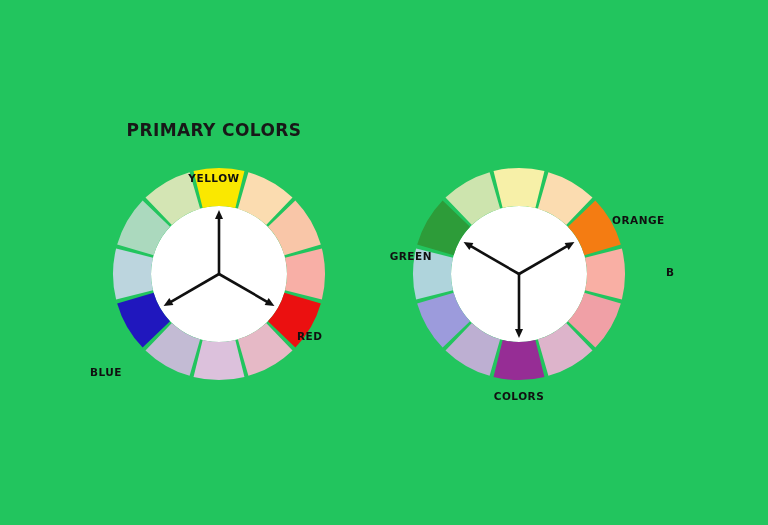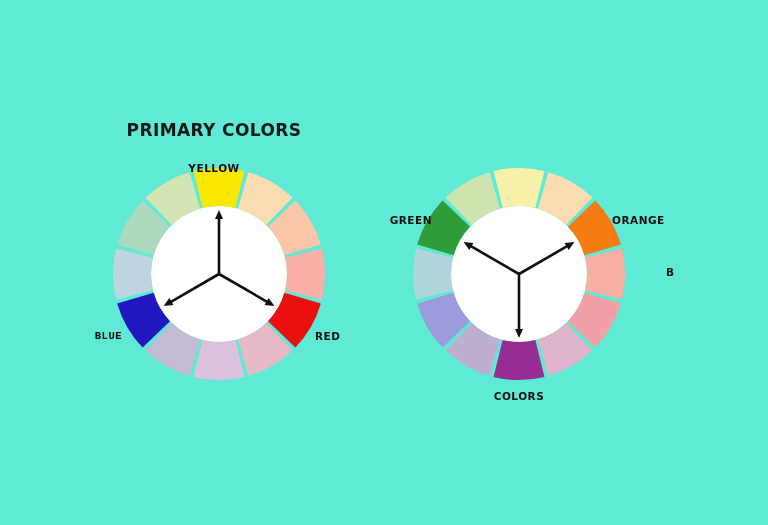--- a/index.html
+++ b/index.html
@@ -37,41 +37,41 @@
   .seg-label {
     position: absolute;
     font-family: "DejaVu Sans", sans-serif;
     font-weight: bold;
     font-size: 10.5px;
     letter-spacing: 0.5px;
     color: #101010;
     white-space: nowrap;
   }
   .seg-label.center-x { transform: translateX(-50%); }
-  .seg-label.right-anchor { transform: translateX(-100%); }
+  .seg-label.right-anchor { transform: translateX(-100%); margin-top: 36px; }
   svg.wheel-svg {
     position: absolute;
     top: 0;
     left: 0;
     width: 768px;
     height: 525px;
     overflow: visible;
   }
   .stray-letter {
     position: absolute;
     font-family: "DejaVu Sans", sans-serif;
     font-weight: bold;
     font-size: 10.5px;
     color: #101010;
   }
 </style>
 </head>
 <body>
 
-<div id="page" style="width: 768px; height: 525px; background: #5eead4;">
+<div id="page" style="width: 768px; height: 525px; background: #22c55e;">
   <div id="wheels-root">
       <div class="wheel-block">
         <svg class="wheel-svg" viewBox="0 0 768 525">
           <circle cx="219" cy="274" r="68" fill="#ffffff"></circle>
           <path d="M 193.53582749741003 171.10405295271178 A 106 106 0 0 1 244.46417250258997 171.10405295271178 L 235.33550688845395 207.99127925268303 A 68 68 0 0 0 202.66449311154605 207.99127925268303 Z" fill="#FAE800" stroke="none"></path>
           <path d="M 248.39535325005204 172.157409659295 A 106 106 0 0 1 292.5005937972362 197.621582161885 L 266.1513243227553 225.00252440573752 A 68 68 0 0 0 237.85739642456167 208.6670175172836 Z" fill="#FBDCB0" stroke="none"></path>
           <path d="M 295.378417838115 200.49940620276382 A 106 106 0 0 1 320.842590340705 244.60464674994796 L 284.3329824827164 255.14260357543833 A 68 68 0 0 0 267.9974755942625 226.84867567724473 Z" fill="#F9C6A8" stroke="none"></path>
           <path d="M 321.89594704728825 248.53582749741003 A 106 106 0 0 1 321.89594704728825 299.46417250259 L 285.00872074731694 290.33550688845395 A 68 68 0 0 0 285.00872074731694 257.66449311154605 Z" fill="#F8AFA6" stroke="none"></path>
           <path d="M 320.842590340705 303.39535325005204 A 106 106 0 0 1 295.378417838115 347.5005937972362 L 267.9974755942625 321.1513243227553 A 68 68 0 0 0 284.3329824827164 292.85739642456167 Z" fill="#EB1010" stroke="none"></path>
           <path d="M 292.5005937972362 350.378417838115 A 106 106 0 0 1 248.39535325005204 375.842590340705 L 237.85739642456167 339.3329824827164 A 68 68 0 0 0 266.1513243227553 322.9974755942625 Z" fill="#E6B9C6" stroke="none"></path>
@@ -88,23 +88,23 @@
           <g>
             <line x1="219" y1="274" x2="268.81378122568094" y2="302.76" stroke="#101010" stroke-width="2.6" stroke-linecap="butt"></line>
             <polygon points="274.42562584220406,306 264.6313972081441,304.96410161513774 268.6313972081441,298.03589838486226" fill="#101010"></polygon>
           </g>
           <g>
             <line x1="219" y1="274" x2="169.1862187743191" y2="302.76" stroke="#101010" stroke-width="2.6" stroke-linecap="butt"></line>
             <polygon points="163.57437415779592,306 169.36860279185586,298.03589838486226 173.36860279185586,304.96410161513774" fill="#101010"></polygon>
           </g>
         </svg>
         <div class="wheel-title" style="left: 214px; top: 120px;">PRIMARY COLORS</div>
-        <div class="seg-label center-x" style="left: 214px; top: 162px;">YELLOW</div>
-        <div class="seg-label" style="left: 315px; top: 330px;">RED</div>
-        <div class="seg-label right-anchor" style="left: 122px; top: 330px; font-family: Liberation Mono, monospace;">BLUE</div>
+        <div class="seg-label center-x" style="left: 214px; top: 172px;">YELLOW</div>
+        <div class="seg-label" style="left: 297px; top: 330px;">RED</div>
+        <div class="seg-label right-anchor" style="left: 122px; top: 330px;">BLUE</div>
       </div>
       <div class="wheel-block">
         <svg class="wheel-svg" viewBox="0 0 768 525">
           <circle cx="519" cy="274" r="68" fill="#ffffff"></circle>
           <path d="M 493.53582749741 171.10405295271178 A 106 106 0 0 1 544.46417250259 171.10405295271178 L 535.335506888454 207.99127925268303 A 68 68 0 0 0 502.66449311154605 207.99127925268303 Z" fill="#F7F0A8" stroke="none"></path>
           <path d="M 548.395353250052 172.157409659295 A 106 106 0 0 1 592.5005937972362 197.621582161885 L 566.1513243227553 225.00252440573752 A 68 68 0 0 0 537.8573964245617 208.6670175172836 Z" fill="#FBDCB0" stroke="none"></path>
           <path d="M 595.3784178381151 200.49940620276382 A 106 106 0 0 1 620.842590340705 244.60464674994796 L 584.3329824827164 255.14260357543833 A 68 68 0 0 0 567.9974755942625 226.84867567724473 Z" fill="#F47C12" stroke="none"></path>
           <path d="M 621.8959470472882 248.53582749741003 A 106 106 0 0 1 621.8959470472882 299.46417250259 L 585.0087207473169 290.33550688845395 A 68 68 0 0 0 585.0087207473169 257.66449311154605 Z" fill="#F9AFA4" stroke="none"></path>
           <path d="M 620.842590340705 303.39535325005204 A 106 106 0 0 1 595.378417838115 347.5005937972362 L 567.9974755942625 321.1513243227553 A 68 68 0 0 0 584.3329824827164 292.85739642456167 Z" fill="#F0A0A6" stroke="none"></path>
           <path d="M 592.5005937972362 350.378417838115 A 106 106 0 0 1 548.395353250052 375.842590340705 L 537.8573964245617 339.3329824827164 A 68 68 0 0 0 566.1513243227553 322.9974755942625 Z" fill="#DDB4CB" stroke="none"></path>

